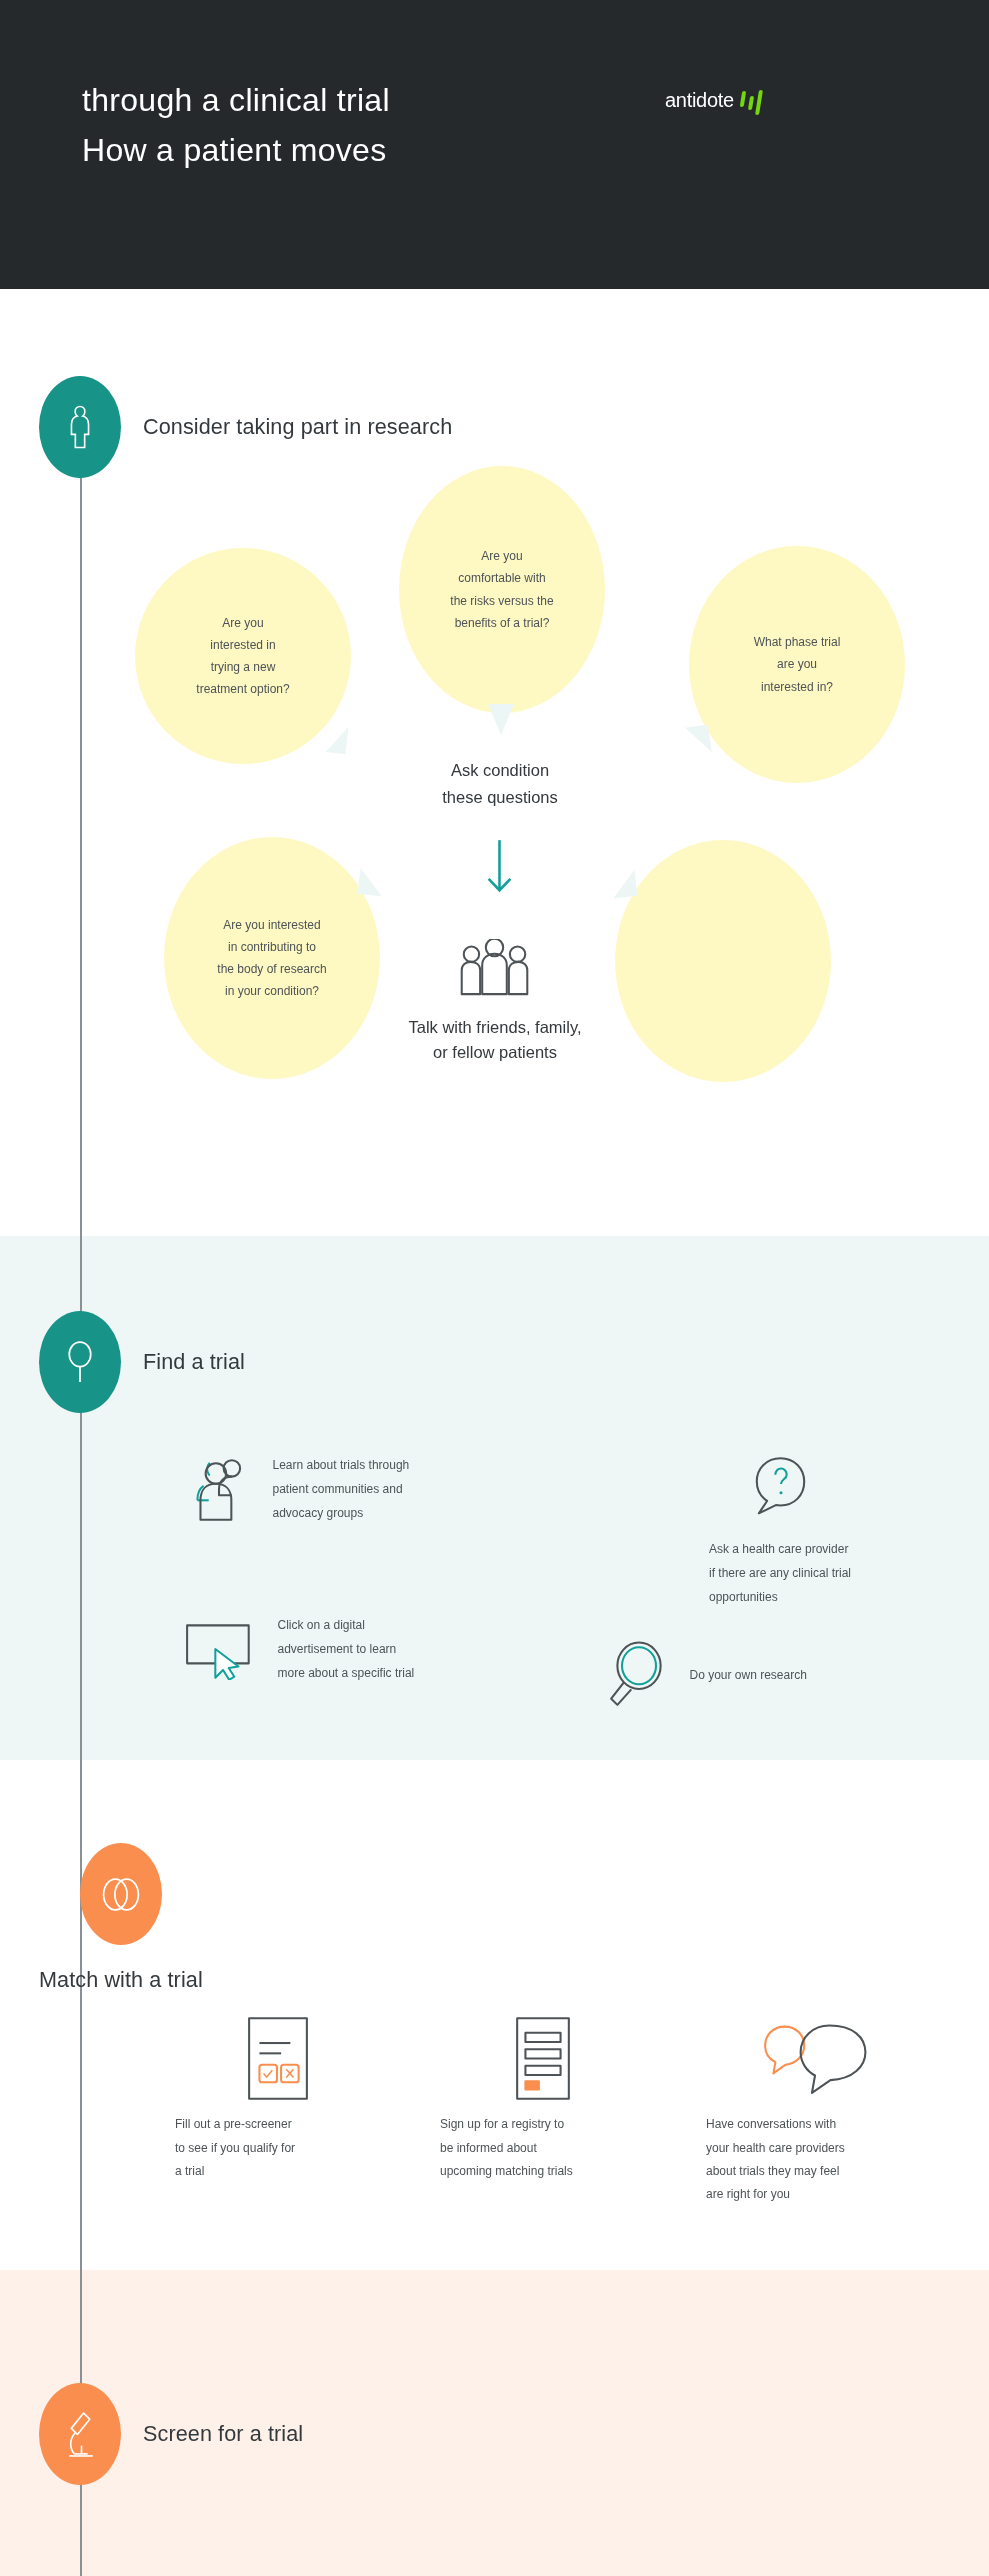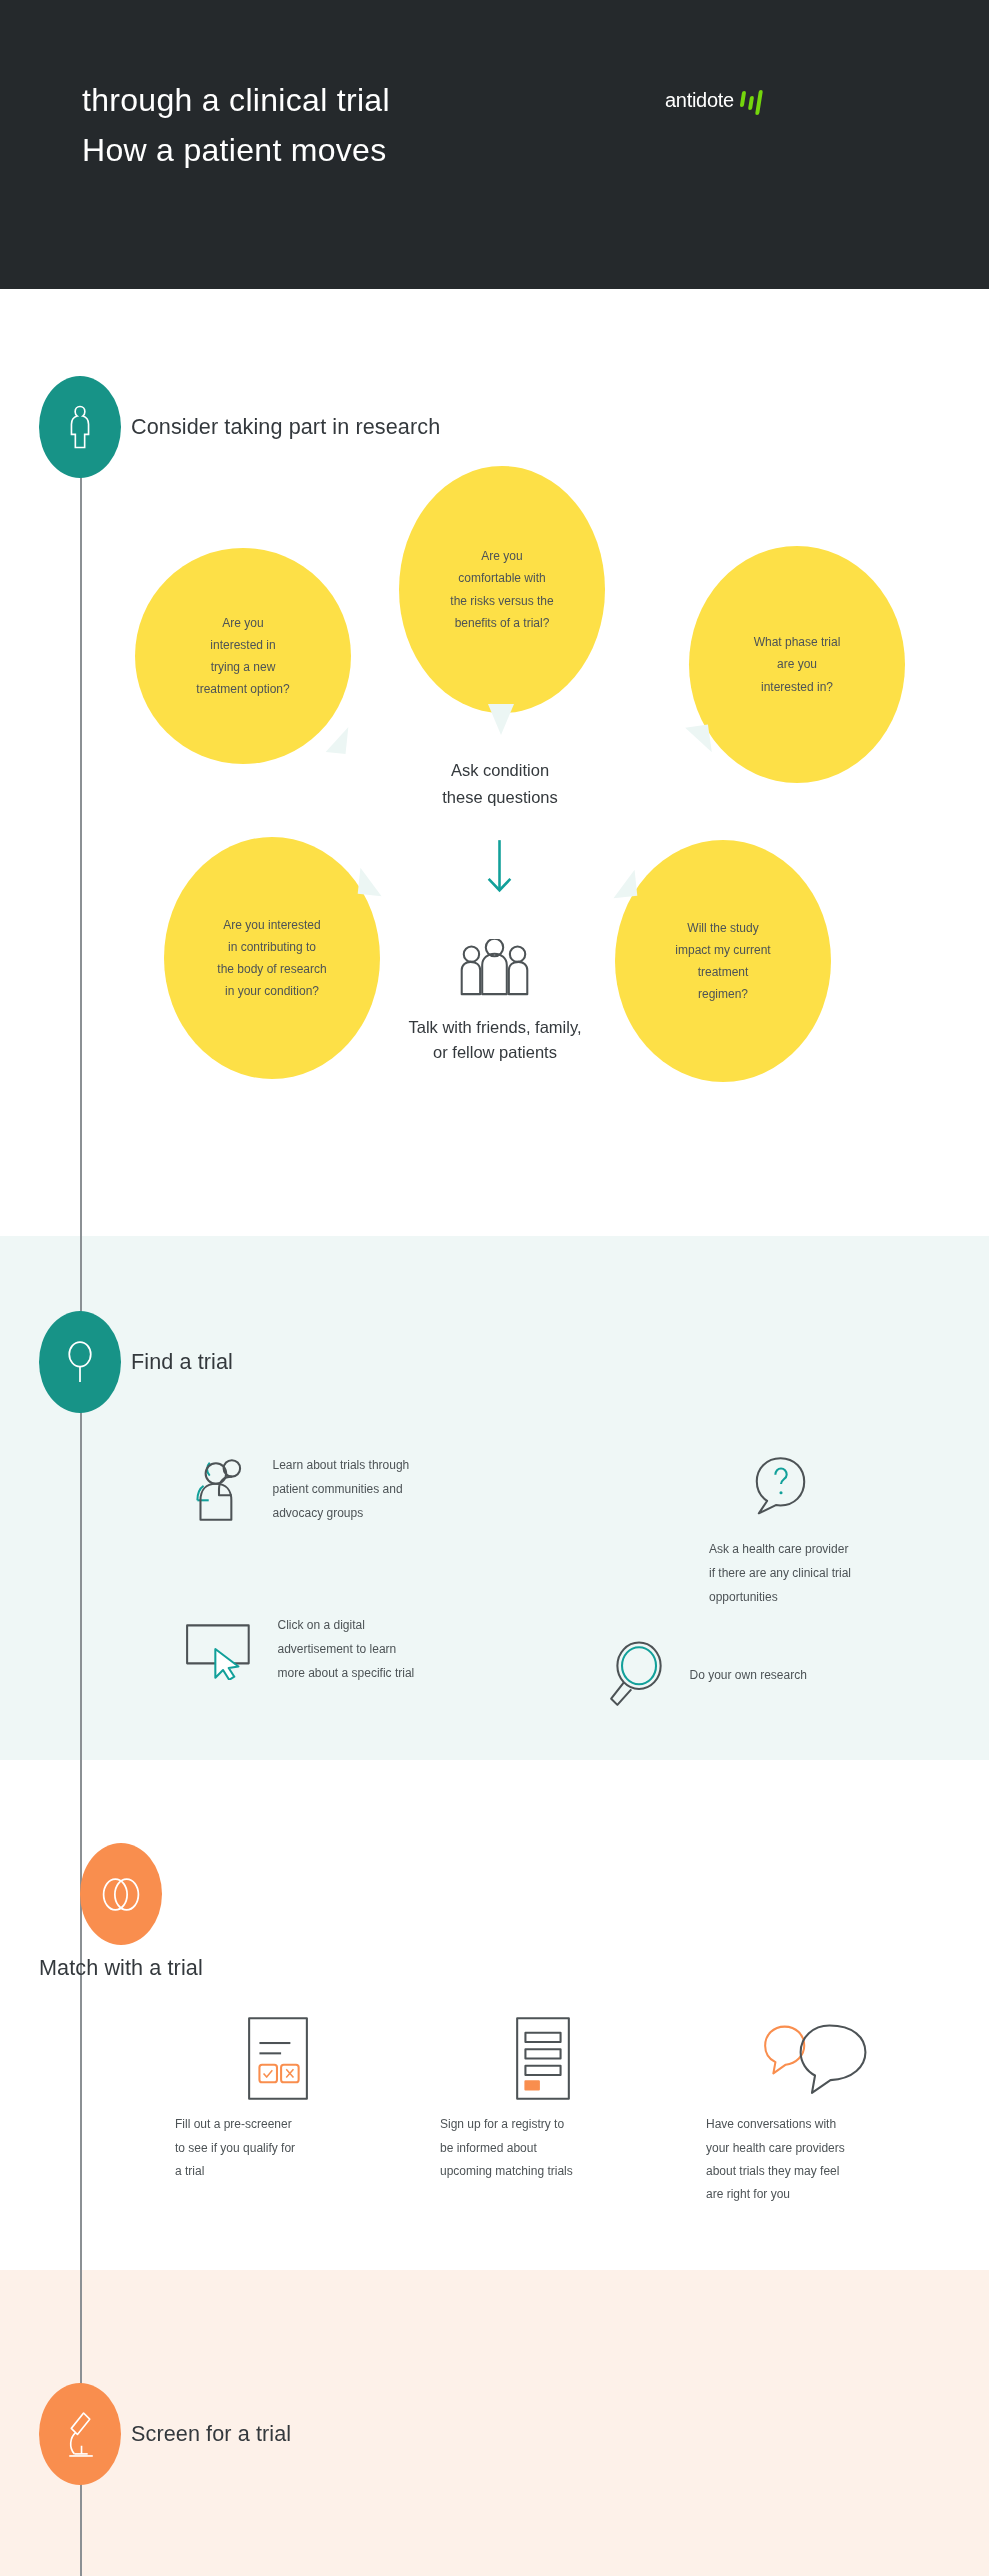--- a/index.html
+++ b/index.html
@@ -75,21 +75,21 @@
   .band.mint   { background: #eff7f6; }
   .band.peach  { background: #fdf1e9; }
 
   .sec { position: absolute; left: 0; width: 989px; z-index: 3; }
 
   .sec-head {
     position: absolute;
     left: 39px;
     display: flex;
     align-items: center;
-    gap: 10px;
+    gap: 22px;
   }
   .badge {
     width: 82px; height: 102px;
     border-radius: 50%;
     display: flex; align-items: center; justify-content: center;
     flex: 0 0 auto;
   }
   .badge svg { display: block; }
   .badge.teal   { background: #179387; }
   .badge.orange { background: #f98e4e; }
@@ -97,21 +97,21 @@
     color: #34393d;
     font-size: 21.6px;
     font-weight: 400;
     letter-spacing: 0.1px;
     white-space: nowrap;
   }
 
   
   .bubble {
     position: absolute;
-    background: #fde047;
+    background: #fef9c3;
     border-radius: 50%;
     display: flex; align-items: center; justify-content: center;
     text-align: center;
     color: #4d5356;
     font-size: 12px;
     line-height: 1.85;
     font-weight: 400;
     z-index: 2;
   }
   .bubble .txt { padding: 0 20.6px; }
@@ -222,26 +222,20 @@
       <div class="txt">
         <div>Are you interested</div>
         <div>in contributing to</div>
         <div>the body of research</div>
         <div>in your condition?</div>
       </div>
       <div class="tail" style="right:-3.1px; top:32px; border-width:26px 0 0 24px; border-color:transparent transparent transparent #ecf6f4; transform:rotate(6deg);"></div>
     </div>
 
     <div class="bubble" style="left:615px; top:840px; width:216px; height:242px;">
-      <div class="txt">
-        <div>Will the study</div>
-        <div>impact my current</div>
-        <div>treatment</div>
-        <div>regimen?</div>
-      </div>
       <div class="tail" style="left:-3.1px; top:31px; border-width:0 0 26px 24px; border-color:transparent transparent #ecf6f4 transparent; transform:rotate(-6deg);"></div>
     </div>
 
     <div class="ask-label" style="left:392px; top:757px; width:216px;">
       <div>Ask condition</div>
       <div>these questions</div>
     </div>
 
     <div class="arrowline" style="left:484px; top:839px;">
       <svg width="31" height="55" viewBox="0 0 60 106" fill="none" stroke="#12a09a" stroke-width="5">

